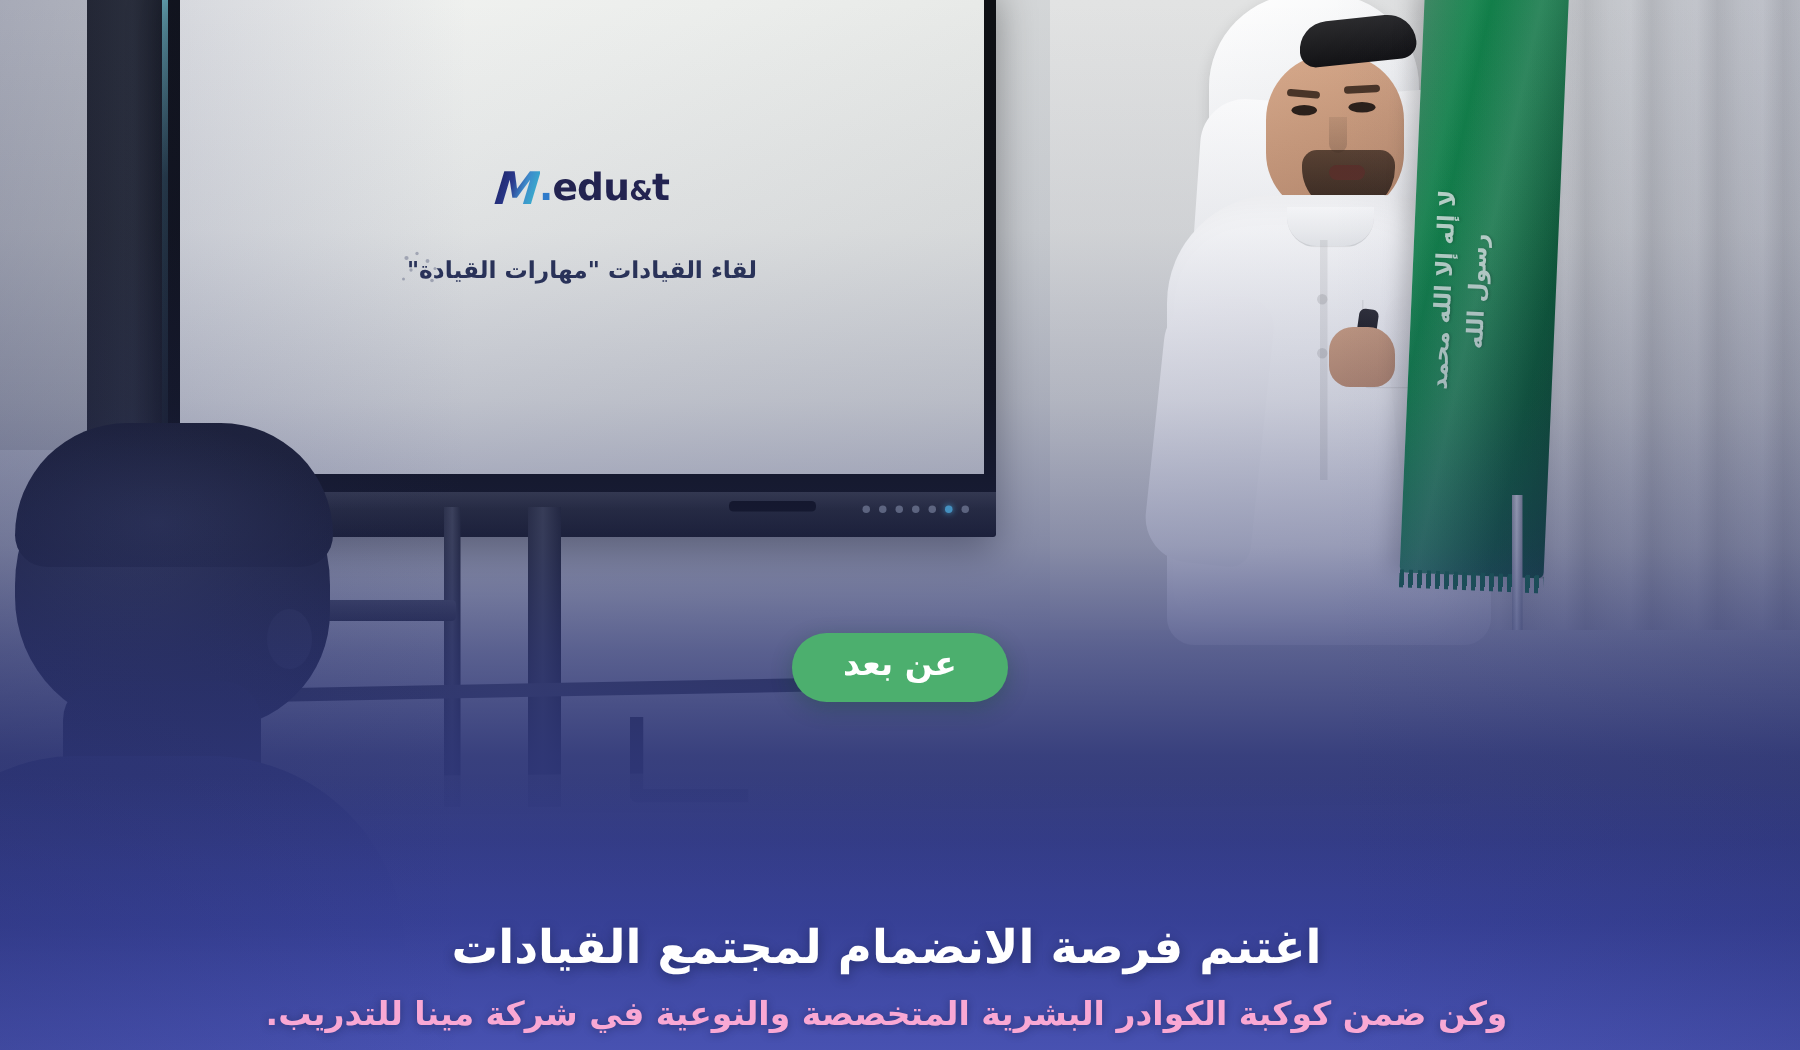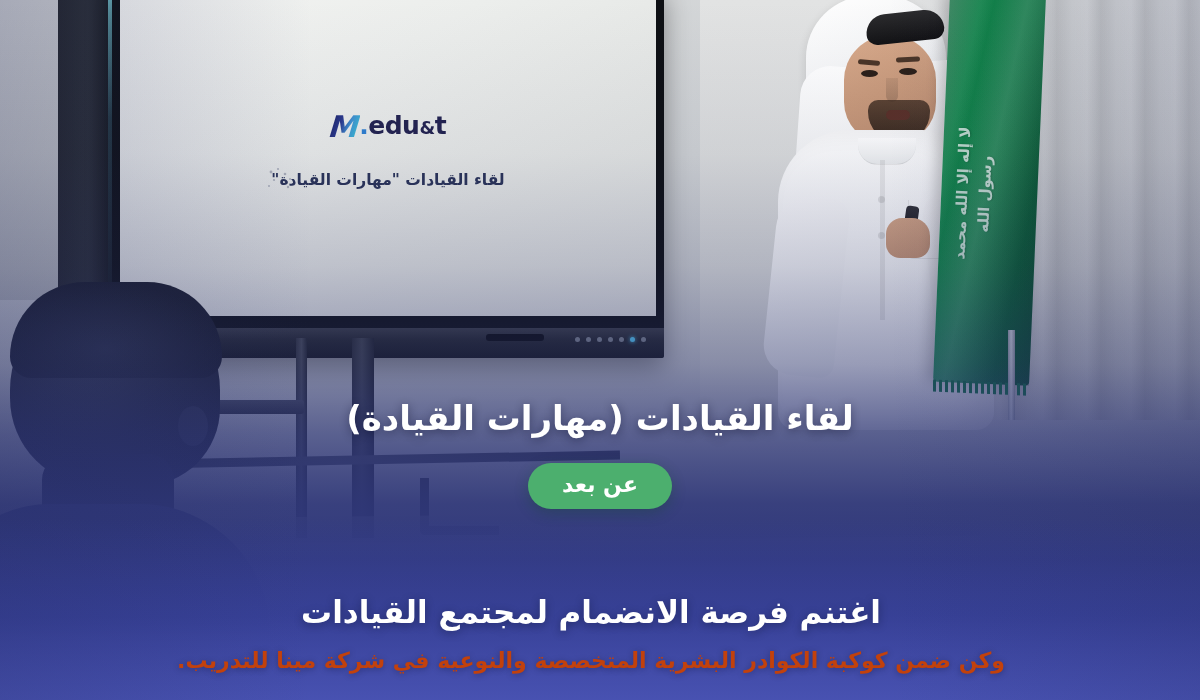--- a/index.html
+++ b/index.html
@@ -227,21 +227,21 @@
   .badge-wrap{margin-top:24px;}
   .badge{display:inline-block;padding:11px 34px 13px;border-radius:28px;
      background:#4CAF6E;color:#fff;font-size:22px;font-weight:700;
      direction:rtl;line-height:1;
      box-shadow:0 4px 14px rgba(20,70,45,.32);}
 
   .bottom{position:absolute;left:0;right:18px;bottom:8px;text-align:center;z-index:6;
      direction:rtl;padding:0 40px;box-sizing:border-box;}
   .bottom-h{margin:0 0 12px;font-size:31px;font-weight:700;color:#fff;
      line-height:1.25;text-shadow:0 2px 8px rgba(10,14,40,.4);}
-  .bottom-p{margin:16px;font-size:22px;font-weight:700;color:#c2410c;
+  .bottom-p{margin:0;font-size:22px;font-weight:700;color:#f9a8d4;
      line-height:1.3;text-shadow:0 1px 6px rgba(10,14,40,.35);text-align:center;}
 </style>
 </head>
 <body>
 
 <div class="stage">
 
   <div class="photo">
 
     <div class="wall-right"></div>
@@ -341,21 +341,20 @@
       <div class="a-shoulder"></div>
     </div>
 
   </div>
 
   <div class="scrim"></div>
   <div class="scrim2"></div>
   <div class="scrim-side"></div>
 
   <div class="hero">
-    <h1 class="hero-title">لقاء القيادات (مهارات القيادة)</h1>
     <div class="badge-wrap">
       <span class="badge">عن بعد</span>
     </div>
   </div>
 
   <div class="bottom">
     <h2 class="bottom-h">اغتنم فرصة الانضمام لمجتمع القيادات</h2>
     <p class="bottom-p">وكن ضمن كوكبة الكوادر البشرية المتخصصة والنوعية في شركة مينا للتدريب.</p>
   </div>
 

